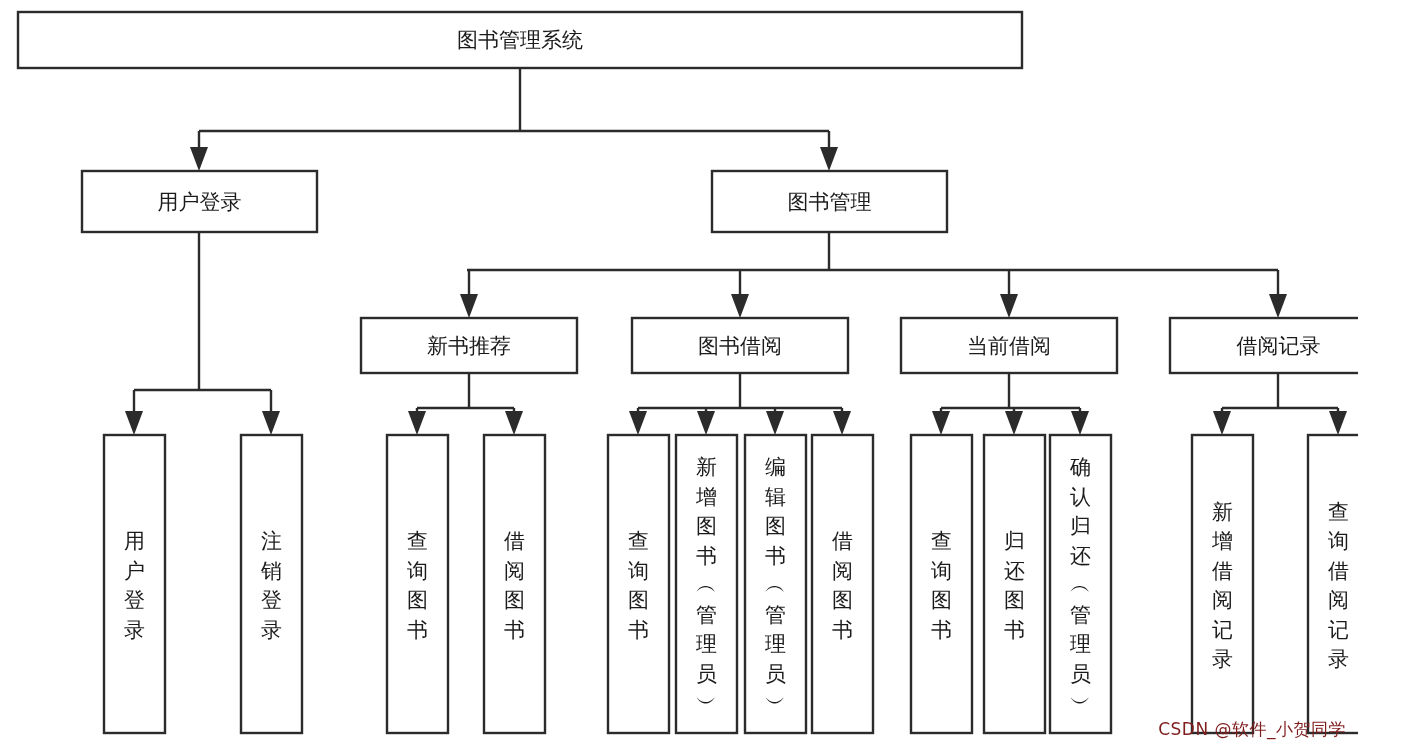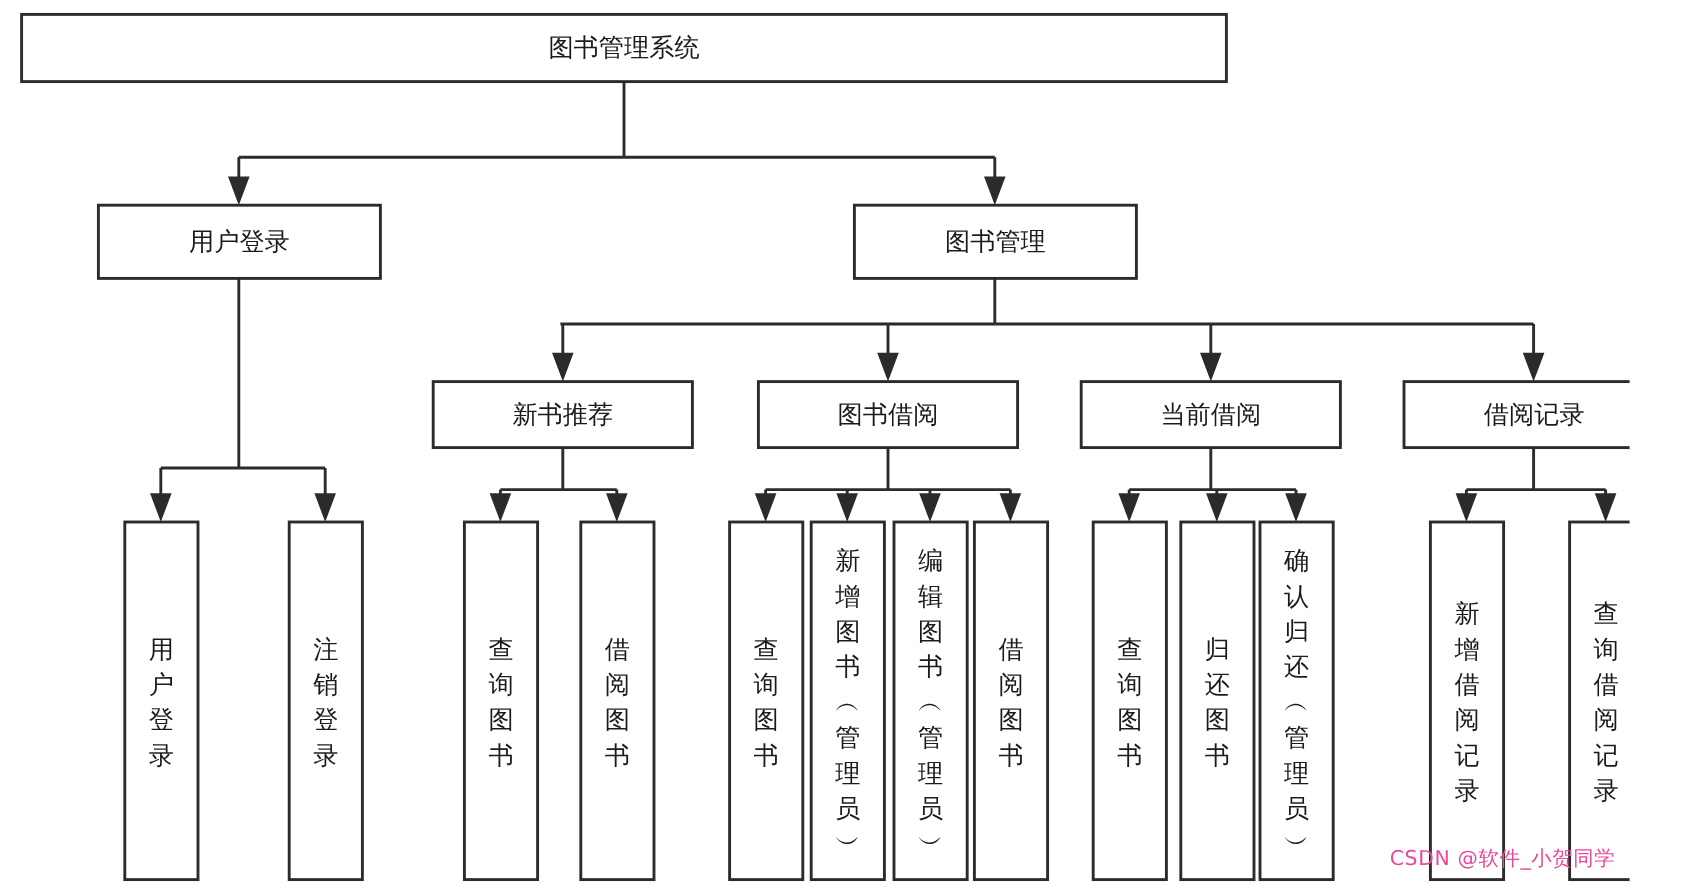--- a/index.html
+++ b/index.html
@@ -49,24 +49,24 @@
   }
   .node-label-v {
     font-family: "DejaVu Sans", "Liberation Sans", sans-serif;
     font-size: 21px;
     fill: #1b1b1b;
     text-anchor: middle;
   }
   .watermark-text {
     position: absolute;
     right: 12px;
-    bottom: 20px;
+    bottom: 6px;
     font-family: "DejaVu Sans", "Liberation Sans", sans-serif;
     font-size: 17px;
-    color: #ec4899;
+    color: #7f1d1d;
     white-space: nowrap;
     letter-spacing: 0.5px;
     user-select: none;
   }
 </style>
 </head>
 <body>
 
 <div id="diagram-root">
   <svg id="tree-svg" viewBox="0 0 1405 747">

